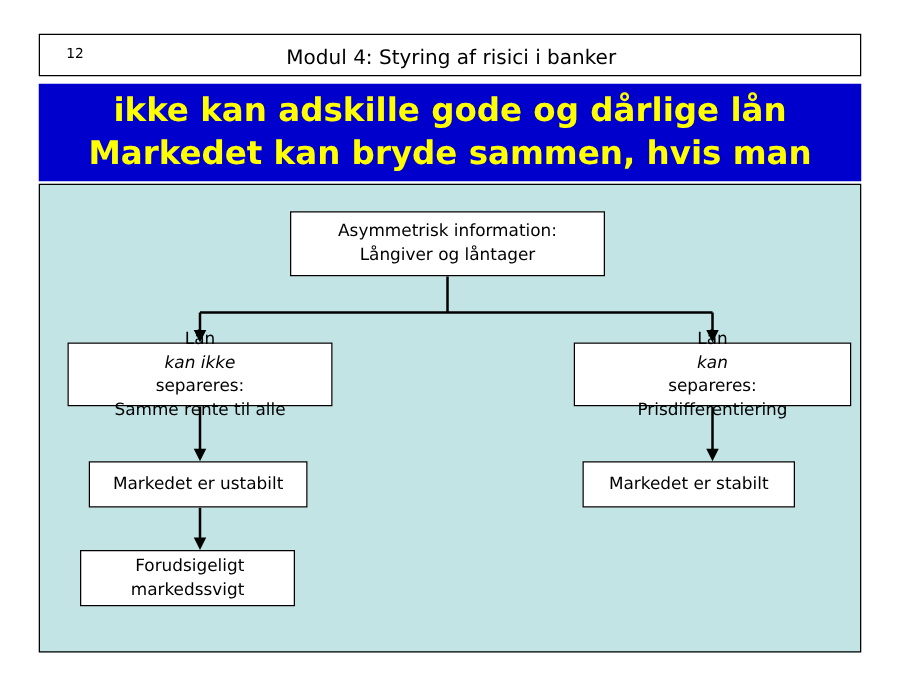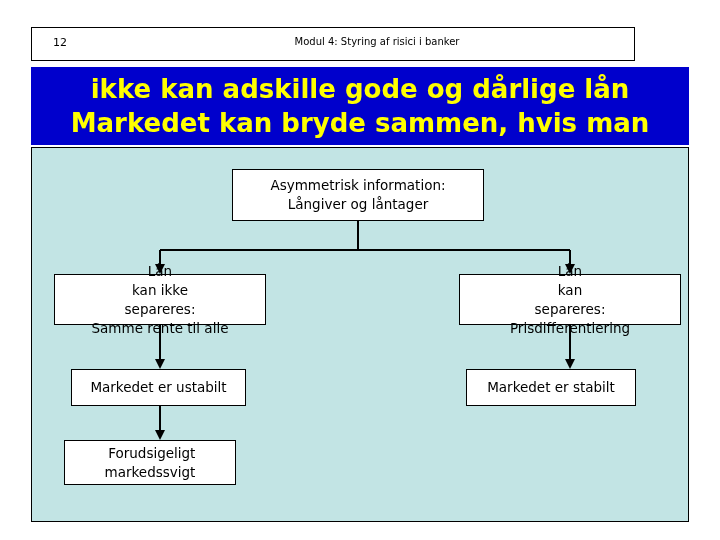--- a/index.html
+++ b/index.html
@@ -13,41 +13,41 @@
     font-family: "DejaVu Sans", sans-serif;
     overflow: hidden;
     position: relative;
   }
 
   
   .header-bar {
     position: absolute;
     left: 31px;
     top: 27px;
-    width: 604px;
+    width: 658px;
     height: 34px;
     border: 1px solid #000000;
     background: #ffffff;
     box-sizing: border-box;
   }
   .slide-number {
     position: absolute;
     left: 21px;
     top: 8px;
     font-size: 11px;
     color: #000000;
     font-family: "DejaVu Sans", sans-serif;
   }
   .header-title {
     position: absolute;
-    left: 16px;
+    left: 0;
     top: 8px;
     width: 658px;
     text-align: center;
-    font-size: 10px;
+    font-size: 16px;
     color: #000000;
     font-family: "DejaVu Sans", sans-serif;
   }
 
   
   .title-banner {
     position: absolute;
     left: 31px;
     top: 67px;
     width: 658px;
@@ -130,21 +130,21 @@
     height: 37px;
   }
   #box-left-3 {
     left: 32px;
     top: 292px;
     width: 172px;
     height: 45px;
     text-align: right;
   }
 
-  .italic { }
+  .italic { font-style: italic; }
 
   
   .connectors {
     position: absolute;
     left: 0;
     top: 0;
     width: 658px;
     height: 375px;
     pointer-events: none;
   }

